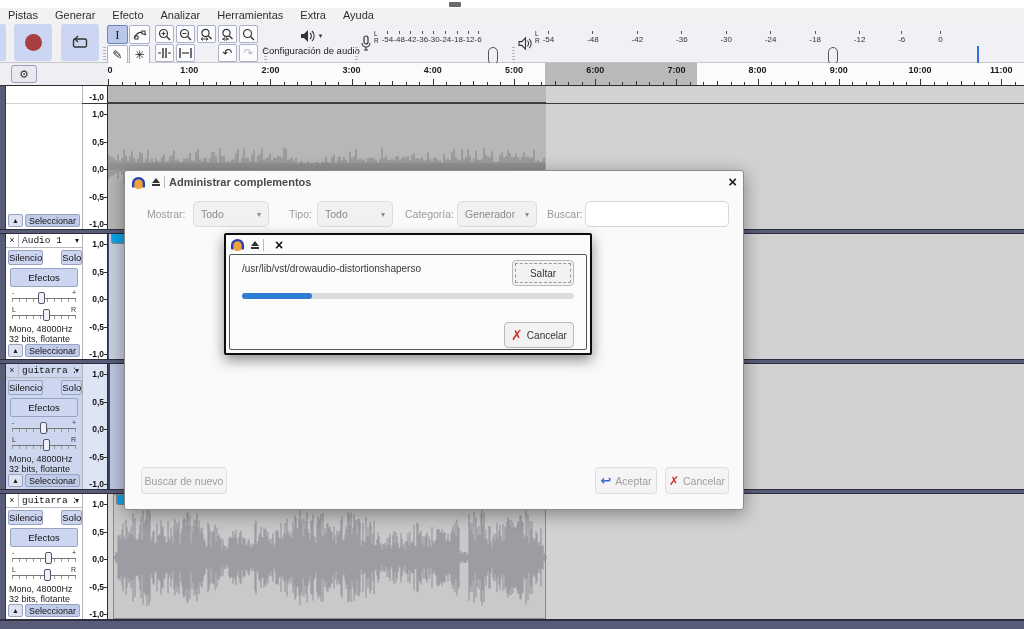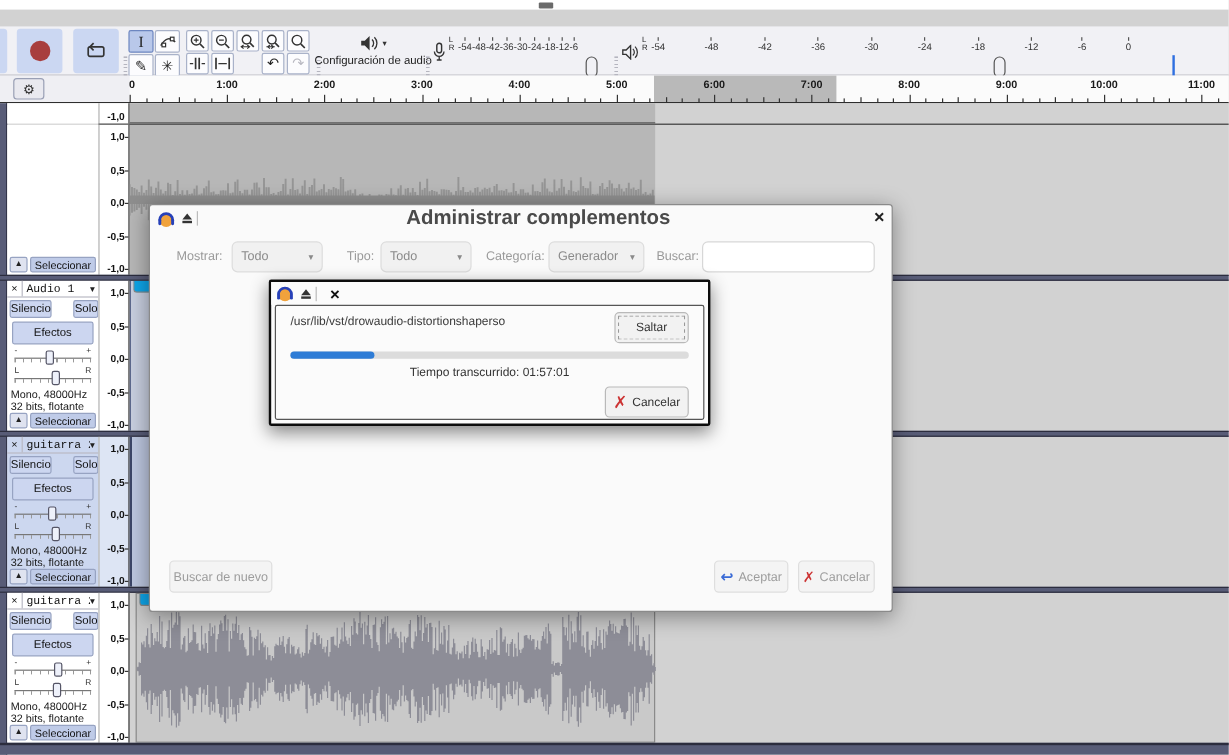--- a/index.html
+++ b/index.html
@@ -84,21 +84,21 @@
   .t-foot { position:absolute; bottom:2px; left:2px; right:2px; display:flex; gap:2px; }
   .t-collapse { width:15px; height:13px; background:#dfe3f0; border:1px solid #97a3c2; border-radius:2px;
     font-size:7px; color:#222; text-align:center; line-height:12px; }
   .t-select { flex:1; height:13px; background:#bfcbe8; border:1px solid #97a3c2; border-radius:2px;
     font-size:9px; color:#111; text-align:center; line-height:12px; }
 
   
   #manage-dialog { position:absolute; left:124px; top:170px; width:620px; height:340px; background:#fafafa;
     border:1px solid #8a8a8a; border-radius:3px; box-shadow:0 4px 18px rgba(0,0,0,.38); z-index:10; }
   .dlg-titlebar { height:22px; display:flex; align-items:center; padding:0 6px; }
-  .dlg-title { flex:1; text-align:center; font-size:17px; font-weight:bold; color:#4a4a4a; }
+  .dlg-title { flex:1; text-align:left; font-size:11px; font-weight:bold; color:#4a4a4a; }
   .dlg-close { font-size:15px; color:#222; font-weight:bold; line-height:14px; }
   .eject-icon { width:9px; margin:0 4px 0 5px; display:flex; flex-direction:column; align-items:center; gap:1px; }
   .eject-icon .tri { width:0; height:0; border-left:4px solid transparent; border-right:4px solid transparent; border-bottom:5px solid #333; }
   .eject-icon .bar { width:8px; height:2px; background:#333; }
   .title-div { width:1px; height:12px; background:#bbb; margin-right:4px; }
 
   #filter-row { position:absolute; left:0; top:30px; width:620px; height:26px; }
   .filter-label { position:absolute; top:7px; font-size:10.5px; color:#9a9a9a; }
   .dropdown { position:absolute; top:0; height:26px; background:#f1f1f1; border:1px solid #dddddd; border-radius:5px;
     font-size:10.5px; color:#8a8a8a; display:flex; align-items:center; padding:0 7px; }
@@ -142,20 +142,29 @@
 </style>
 </head>
 <body>
 
 <div id="app">
 
   <div id="titlebar-sliver">
     <div id="title-fragment"></div>
   </div>
 
+  <div id="menu-bar">
+      <span class="menu-item">Pistas</span>
+      <span class="menu-item">Generar</span>
+      <span class="menu-item">Efecto</span>
+      <span class="menu-item">Analizar</span>
+      <span class="menu-item">Herramientas</span>
+      <span class="menu-item">Extra</span>
+      <span class="menu-item">Ayuda</span>
+    </div>
 
   <div id="toolbar">
     <div class="transport-btn" style="left:-32px;"></div>
     <div class="transport-btn" style="left:14px;">
       <div id="record-dot"></div>
     </div>
     <div class="transport-btn" style="left:61px;">
       <svg width="20" height="20" viewBox="0 0 20 20">
         <path d="M5 6 h10 a1.5 1.5 0 0 1 1.5 1.5 v5 a1.5 1.5 0 0 1 -1.5 1.5 h-10 a1.5 1.5 0 0 1 -1.5 -1.5 v-5 a1.5 1.5 0 0 1 1.5 -1.5" fill="none" stroke="#333" stroke-width="1.4"></path>
         <path d="M8 3 L5 6 L8 9" fill="none" stroke="#333" stroke-width="1.4"></path>
@@ -653,21 +662,20 @@
       <div id="progress-close">×</div>
     </div>
     <div id="progress-content">
       <div id="scan-path">/usr/lib/vst/drowaudio-distortionshaperso</div>
       <div id="skip-btn">
         <span>Saltar</span>
       </div>
       <div id="progress-bar">
         <div id="progress-fill" style="width: 21%;"></div>
       </div>
-      <div id="elapsed-text">Tiempo transcurrido:  01:57:01</div>
       <div id="progress-cancel-btn">
         <span class="x">✗</span>
         <span>Cancelar</span>
       </div>
     </div>
   </div>
 
 </div>
 
 </body></html>

